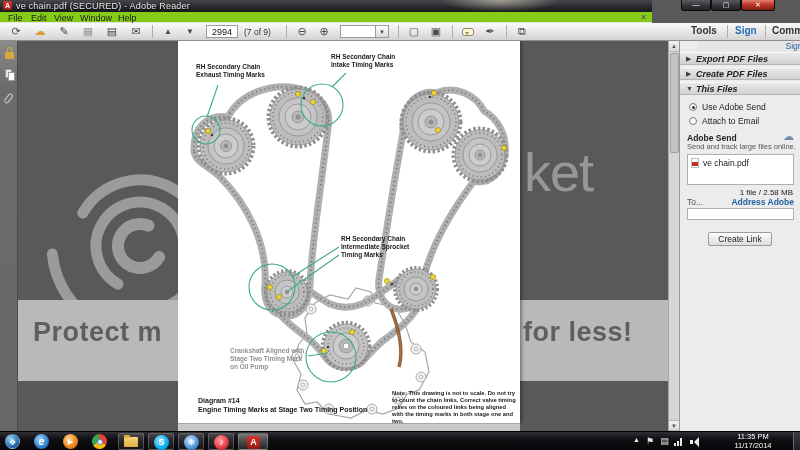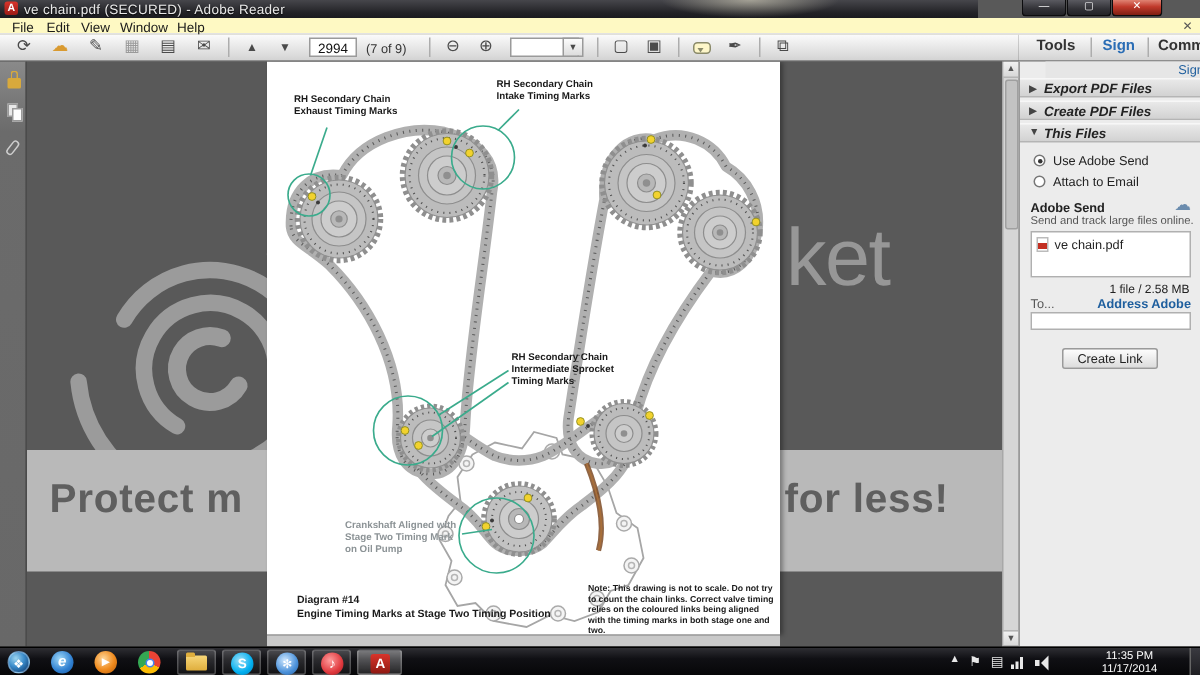--- a/index.html
+++ b/index.html
@@ -14,21 +14,21 @@
     background:radial-gradient(ellipse at 50% 0%,rgba(240,235,210,.55),rgba(240,235,210,0) 70%);}
   #app-icon{left:3px;top:1px;width:9px;height:9px;background:linear-gradient(#d9342b,#9b1c16);
     border-radius:2px;color:#fff;font-size:7px;line-height:9px;text-align:center;font-weight:bold;}
   #title-text{left:16px;top:1px;font-size:9px;letter-spacing:.2px;text-shadow:0 1px 1px #000;}
   .winbtn{top:0;height:11px;border:1px solid #0c0c0e;border-top:none;border-radius:0 0 3px 3px;
     color:#fff;font-size:7px;line-height:10px;text-align:center;
     background:linear-gradient(#5a5a60,#313136 60%,#232327);}
   #btn-close{background:linear-gradient(#e08373,#c0392b 45%,#7e1f12);}
 
   
-  #menubar{left:0;top:12px;width:800px;height:11px;background:#fef9c3;border-bottom:1px solid #e2e2e2;}
+  #menubar{left:0;top:12px;width:652px;height:11px;background:#84cc16;border-bottom:1px solid #e2e2e2;}
   .menu-item{top:1px;font-size:9px;color:#1a1a1a;}
   #menu-close{right:5px;top:1px;font-size:8px;color:#555;}
 
   
   #toolbar{left:0;top:23px;width:679px;height:18px;
     background:linear-gradient(#fbfbfb,#dedede 75%,#d3d3d3);border-bottom:1px solid #8e8e8e;}
   #tabsrow{left:679px;top:23px;width:121px;height:18px;
     background:linear-gradient(#fbfbfb,#dedede 75%,#d3d3d3);border-bottom:1px solid #8e8e8e;}
   .tbtn{top:1px;height:15px;font-size:11px;color:#4a4a4a;text-align:center;line-height:15px;}
   .tsep{top:2px;width:1px;height:13px;background:#adadad;}

